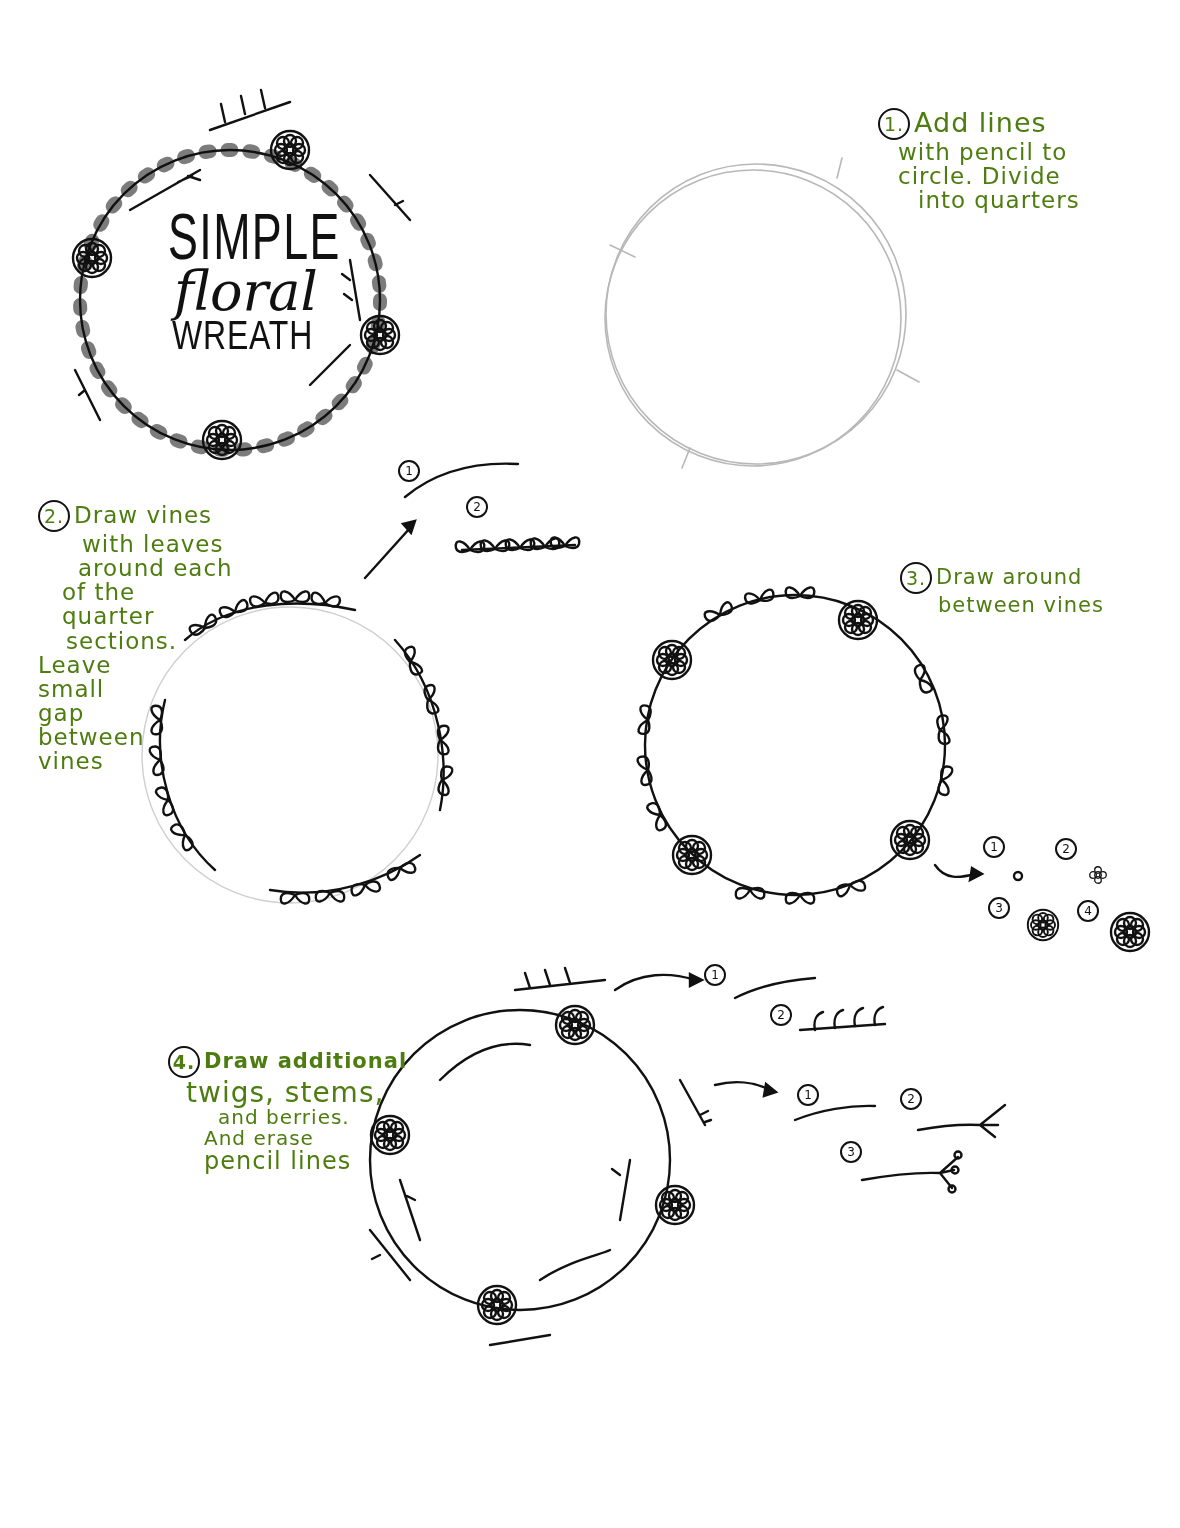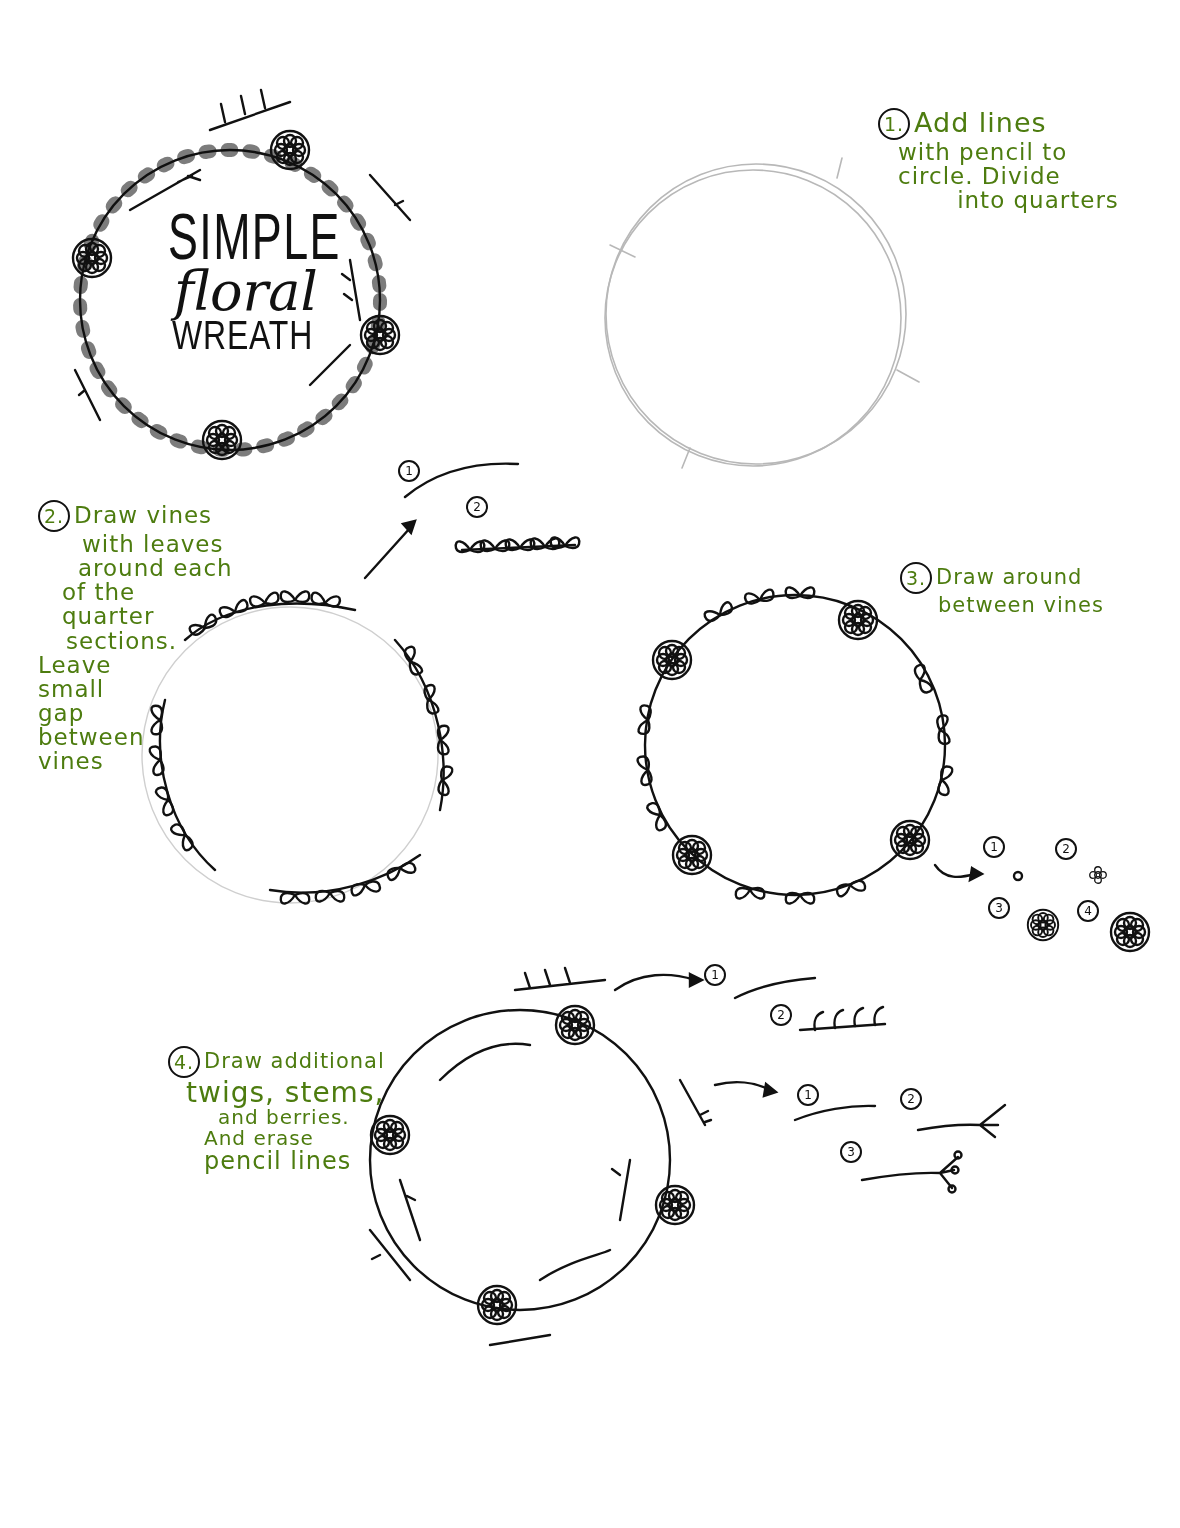--- a/index.html
+++ b/index.html
@@ -163,21 +163,21 @@
 <div class="abs" style="left:168px;top:200px;width:170px;">
   <div class="title-simple">SIMPLE</div>
   <div class="title-floral" style="margin-top:-14px;margin-left:6px;">floral</div>
   <div class="title-wreath" style="margin-top:-10px;margin-left:4px;">WREATH</div>
 </div>
 
 <div class="abs hand" style="left:878px;top:108px;width:280px;">
   <span class="step-title"><span class="num">1.</span><span>Add lines</span></span>
   <span class="step-line" style="margin-left:20px;">with pencil to</span>
   <span class="step-line" style="margin-left:20px;">circle. Divide</span>
-  <span class="step-line" style="margin-left:40px;text-align:center;">into quarters</span>
+  <span class="step-line" style="margin-left:40px;">into quarters</span>
 </div>
 
 <div class="abs hand" style="left:38px;top:500px;width:260px;">
   <span class="step-title" style="font-size:23px;"><span class="num">2.</span><span>Draw vines</span></span>
   <span class="step-line" style="margin-left:44px;">with leaves</span>
   <span class="step-line" style="margin-left:40px;">around each</span>
   <span class="step-line" style="margin-left:24px;">of the</span>
   <span class="step-line" style="margin-left:24px;">quarter</span>
   <span class="step-line" style="margin-left:28px;">sections.</span>
   <span class="step-line">Leave</span>
@@ -192,21 +192,21 @@
 <div class="abs hand" style="left:900px;top:562px;width:260px;">
   <span class="step-title" style="font-size:21px;"><span class="num">3.</span><span>Draw around</span></span>
   <span class="step-line" style="margin-left:38px;font-size:21px;">between vines</span>
 </div>
 <span class="abs sub" style="left:983px;top:836px;">1</span>
 <span class="abs sub" style="left:1055px;top:838px;">2</span>
 <span class="abs sub" style="left:988px;top:897px;">3</span>
 <span class="abs sub" style="left:1077px;top:900px;">4</span>
 
 <div class="abs hand" style="left:168px;top:1046px;width:270px;">
-  <span class="step-title" style="font-size:21px;"><span class="num">4.</span><span>Draw additional</span></span>
+  <span class="step-title" style="font-size:21px;font-weight:bold;"><span class="num">4.</span><span>Draw additional</span></span>
   <span class="step-line" style="margin-left:18px;font-size:28px;">twigs, stems,</span>
   <span class="step-line" style="margin-left:50px;font-size:20px;">and berries.</span>
   <span class="step-line" style="margin-left:36px;font-size:20px;">And erase</span>
   <span class="step-line" style="margin-left:36px;font-size:24px;">pencil lines</span>
 </div>
 <span class="abs sub" style="left:704px;top:964px;">1</span>
 <span class="abs sub" style="left:770px;top:1004px;">2</span>
 <span class="abs sub" style="left:797px;top:1084px;">1</span>
 <span class="abs sub" style="left:900px;top:1088px;">2</span>
 <span class="abs sub" style="left:840px;top:1141px;">3</span>

